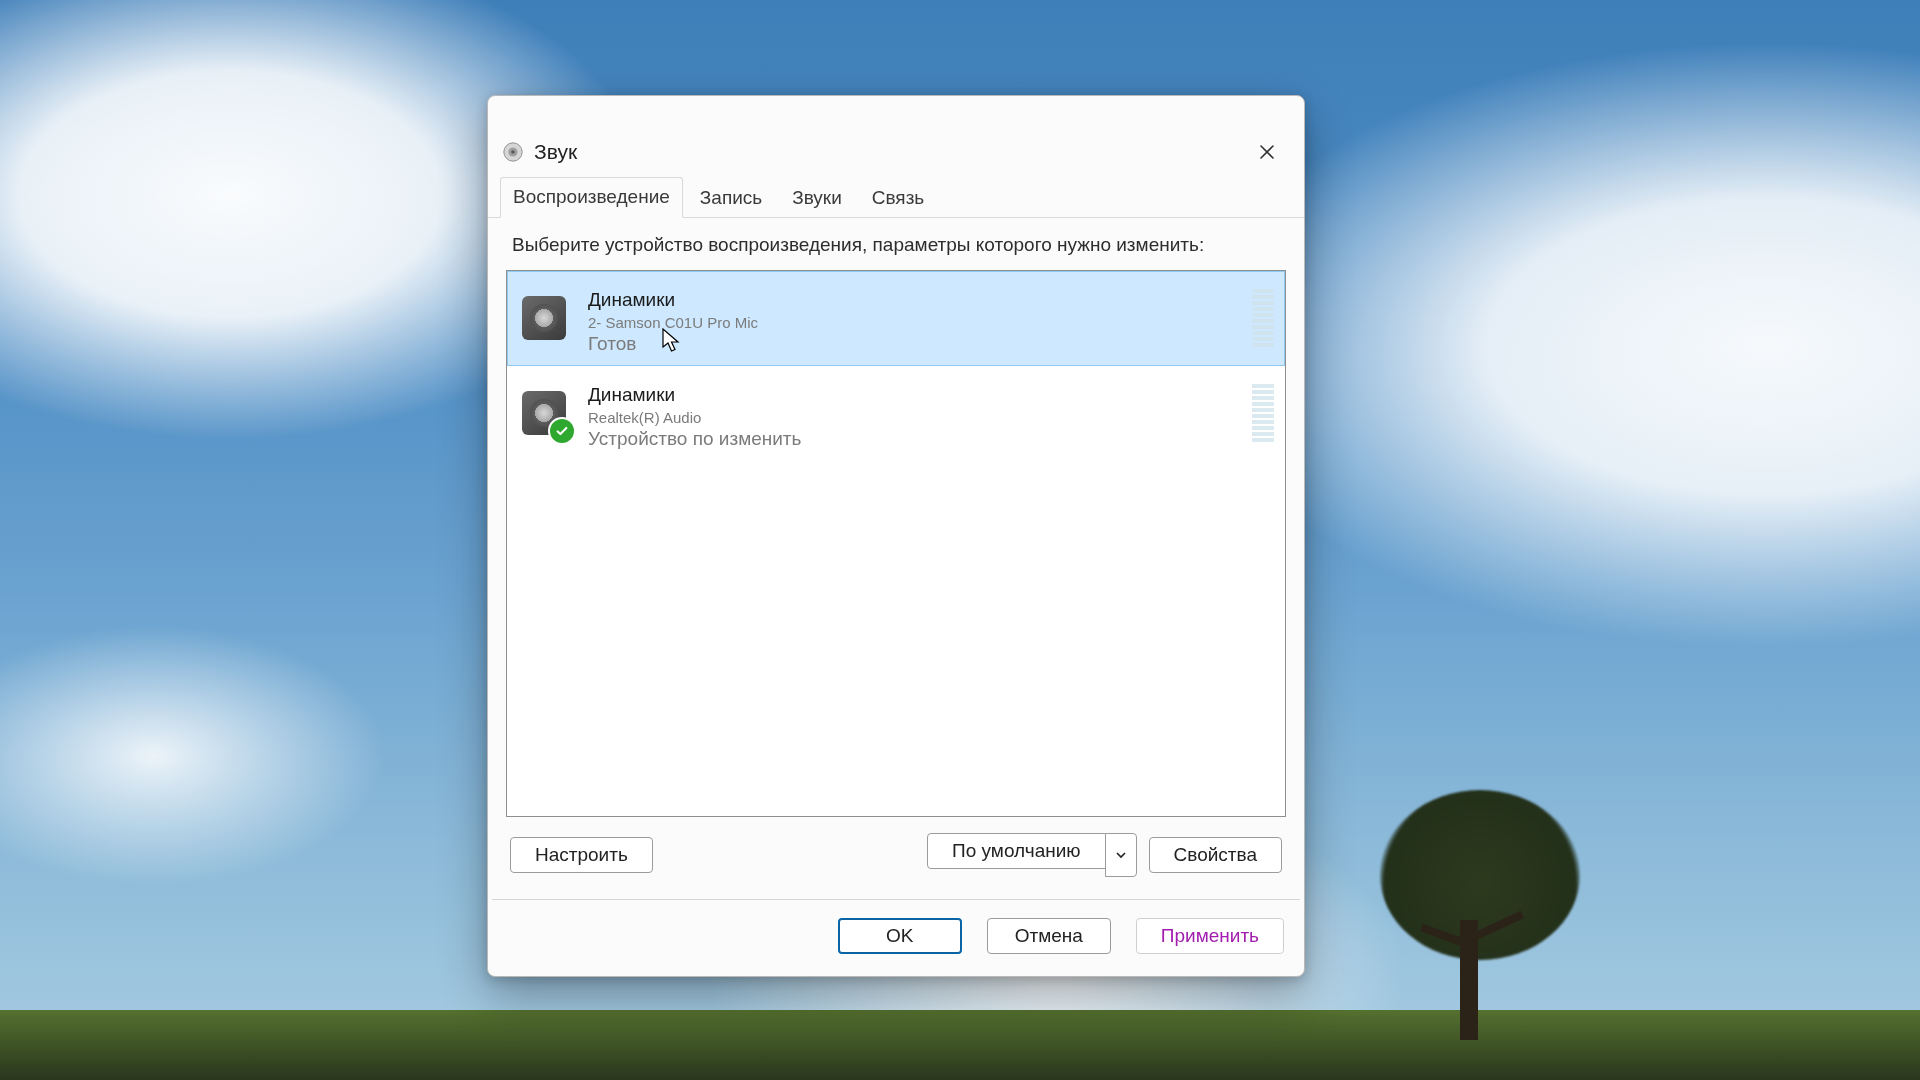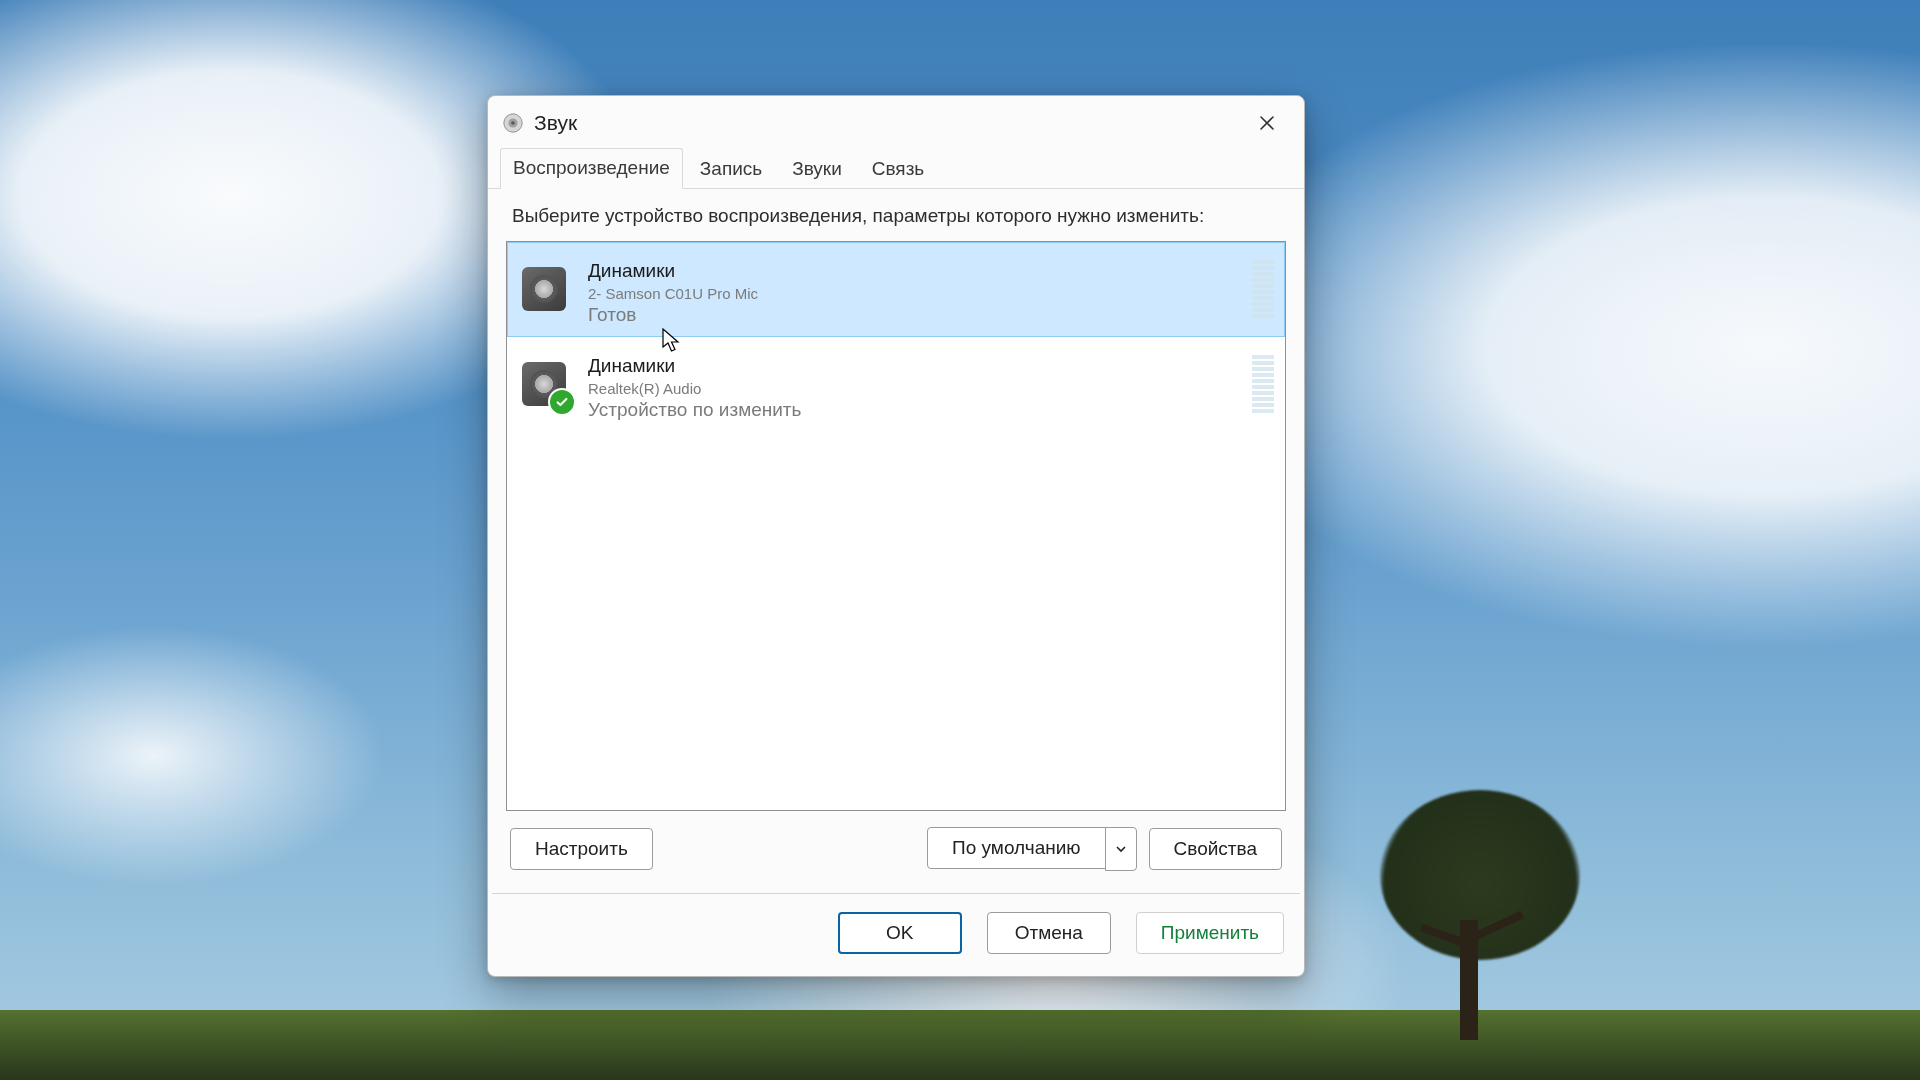--- a/index.html
+++ b/index.html
@@ -45,21 +45,22 @@
     width: 816px; height: 880px;
     background: #fbfbfb;
     border: 1px solid #b9b9b9;
     border-radius: 8px;
     box-shadow: 0 18px 48px rgba(0,0,0,0.32), 0 3px 12px rgba(0,0,0,0.18);
     display: flex; flex-direction: column;
   }
   .titlebar {
     height: 54px;
     display: flex; align-items: center;
-    padding: 0 8px 0 14px;
+    padding: 12px 8px 0 14px;
+    margin-top: 17px;
   }
   .titlebar .app-icon {
     width: 22px; height: 22px; margin-right: 10px; flex: none;
   }
   .titlebar .title-text {
     font-size: 21px; color: #222;
   }
   .titlebar .spacer { flex: 1; }
   .titlebar .close {
     width: 58px; height: 40px;
@@ -160,35 +161,35 @@
   }
   .device:not(.selected) .level-meter .seg { background: #dbeaf1; }
 
   .under-buttons {
     display: flex; align-items: center;
     padding: 16px 4px 10px;
     gap: 12px;
   }
   .under-buttons .gap { flex: 1; }
   .btn {
-    height: 42px;
+    height: 36px;
     padding: 0 24px;
     font-size: 19px;
     color: #222;
     background: #ffffff;
     border: 1px solid #9b9b9b;
     border-radius: 4px;
     box-sizing: border-box;
     display: inline-flex; align-items: center; justify-content: center;
   }
   .btn.primary {
     border: 2px solid #0a64a4;
   }
   .btn.disabled {
-    color: #15803d;
+    color: #a21caf;
     border-color: #cfcfcf;
   }
   .splitbtn {
     display: inline-flex;
   }
   .splitbtn .btn { border-radius: 4px 0 0 4px; }
   .splitbtn .arrow {
     width: 30px; height: 42px;
     border: 1px solid #9b9b9b; border-left: 1px solid #9b9b9b;
     border-radius: 0 4px 4px 0;

